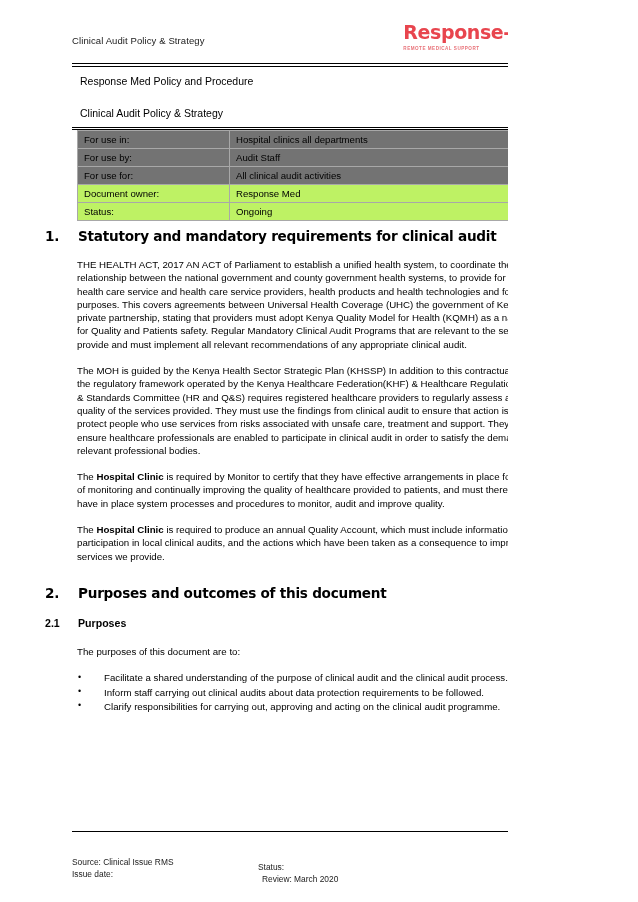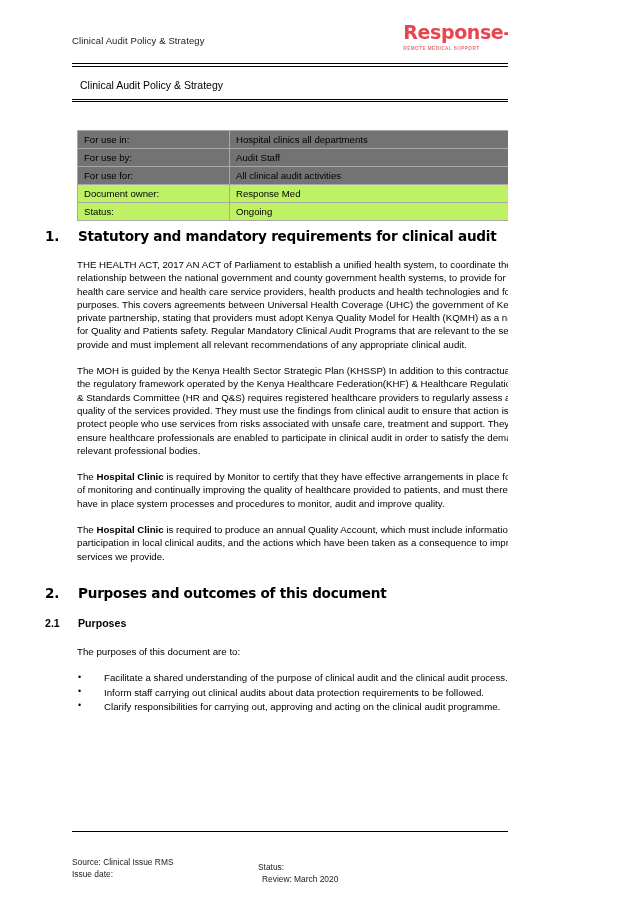--- a/index.html
+++ b/index.html
@@ -224,20 +224,21 @@
         <path d="M16 1.5 C8.3 1.5 2.2 7.6 2.2 15.3 C2.2 24.5 16 38.5 16 38.5 C16 38.5 29.8 24.5 29.8 15.3 C29.8 7.6 23.7 1.5 16 1.5 Z" fill="#e8454e"></path>
         <circle cx="16" cy="14.6" r="8.6" fill="none" stroke="#ffffff" stroke-width="1.7"></circle>
         <rect x="14.6" y="9.3" width="2.9" height="10.6" fill="#ffffff"></rect>
         <rect x="10.7" y="13.2" width="10.6" height="2.9" fill="#ffffff"></rect>
       </svg>
     </div>
   </div>
 
   <div class="title-band">
     <div class="rule-double"></div>
+    <div class="title-line">Response Med Policy and Procedure</div>
     <div class="title-mid-space"></div>
     <div class="title-line">Clinical Audit Policy &amp; Strategy</div>
     <div class="rule-double"></div>
   </div>
 
   <table class="info-table">
     <tbody>
       <tr class="shaded">
         <td class="col-label">For use in:</td>
         <td>Hospital clinics all departments</td>

